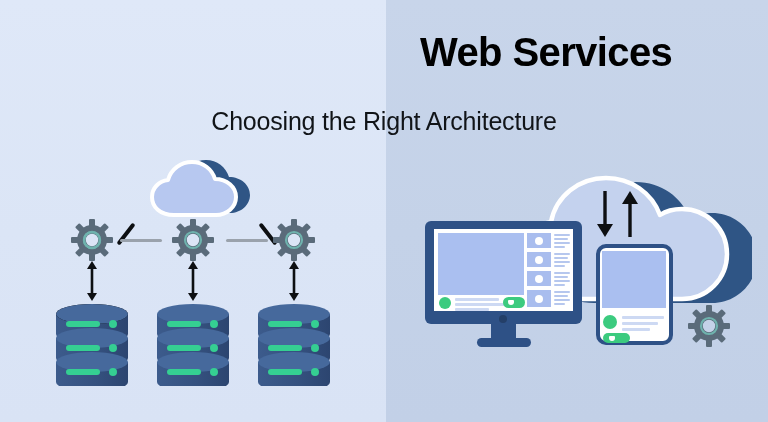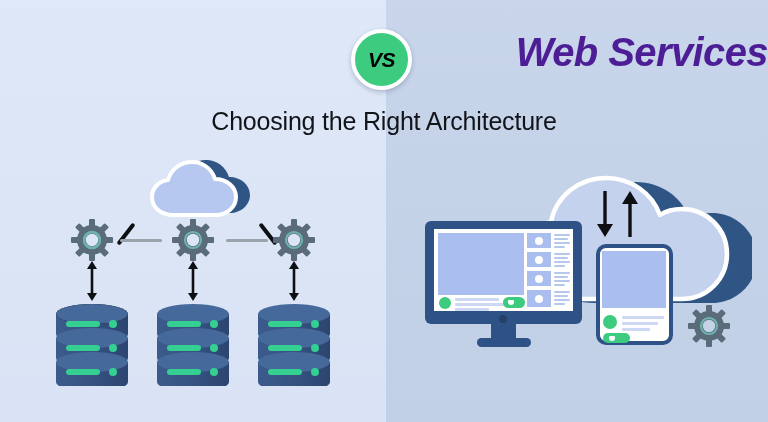--- a/index.html
+++ b/index.html
@@ -43,27 +43,26 @@
     font-size: 40px;
     font-weight: bold;
     color: #16307c;
     letter-spacing: -0.6px;
     white-space: nowrap;
   }
   .title-right {
     position: absolute;
     left: 420px; top: 30px;
     width: 348px;
-    text-align: right;
+    text-align: left;
     font-size: 40px;
     font-weight: bold;
-    color: #4c1d95;
+    color: #000000;
     letter-spacing: -0.6px;
     white-space: nowrap;
-    font-style: italic;
   }
   .vs-badge {
     position: absolute;
     left: 351px; top: 29px;
     width: 61px; height: 61px;
     border-radius: 50%;
     background: #3ccb7f;
     border: 4px solid #ffffff;
     box-sizing: border-box;
     box-shadow: 0 2px 5px rgba(40,60,90,0.28);
@@ -159,23 +158,20 @@
 </head>
 <body>
 
 <div id="infographic">
 
   <div class="bg-left"></div>
   <div class="bg-right"></div>
 
   <div class="header">
 
-    <div class="vs-badge">
-      <span class="vs-badge-label">VS</span>
-    </div>
 
     <div class="title-right">Web Services</div>
 
     <div class="subtitle">Choosing the Right Architecture</div>
   </div>
 
   <div class="left-scene">
 
     <svg class="cloud-l" viewBox="0 0 110 66">
 

